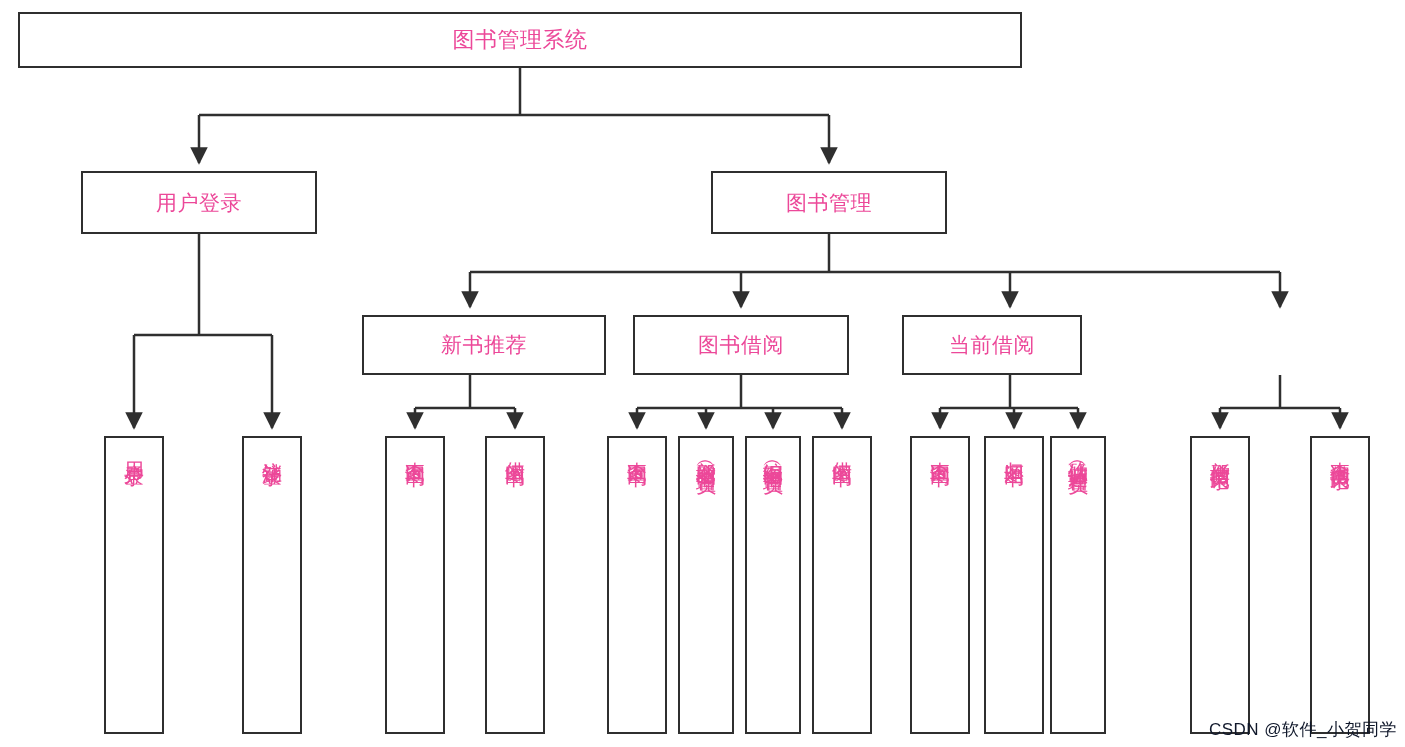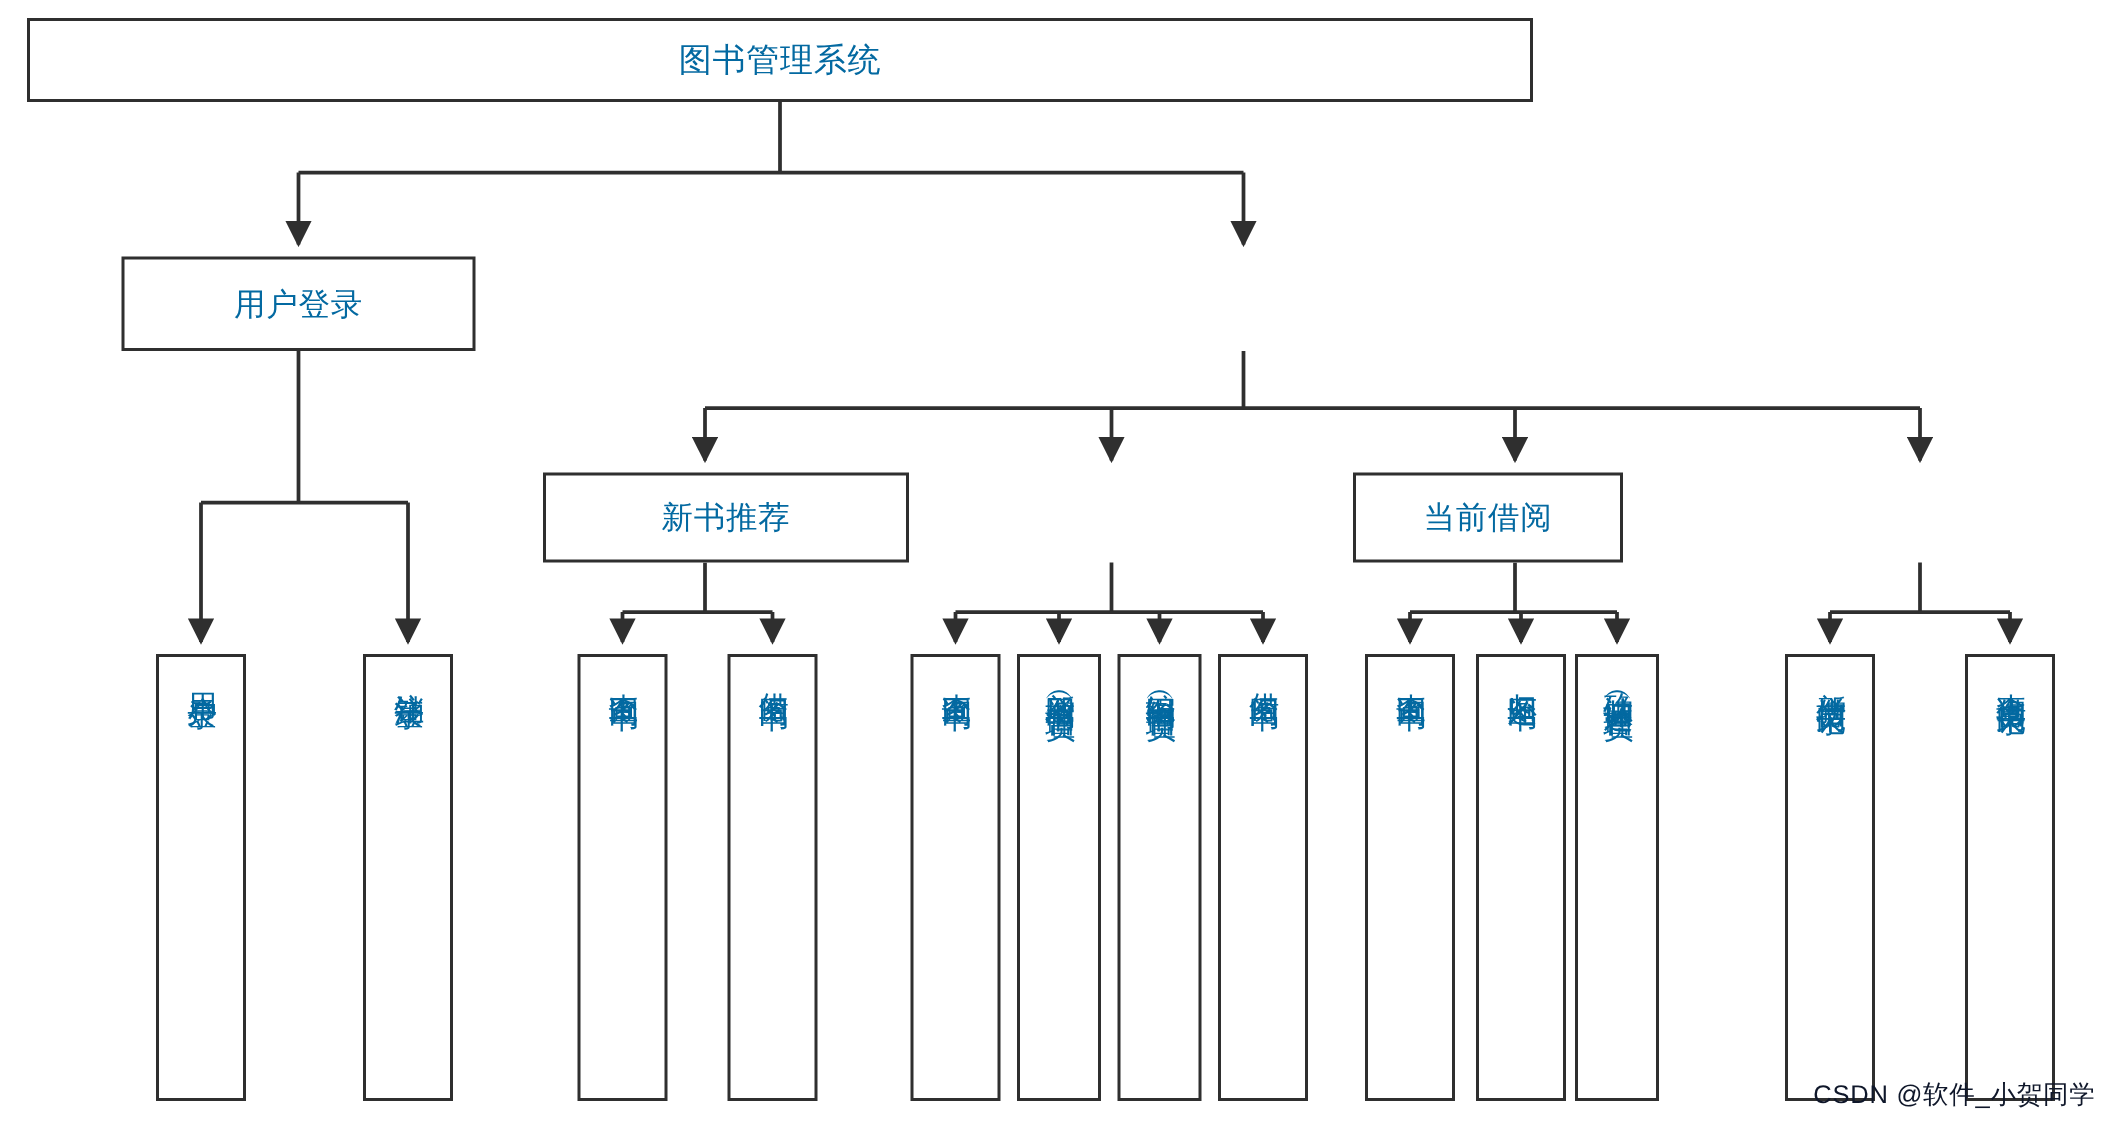--- a/index.html
+++ b/index.html
@@ -26,21 +26,21 @@
     pointer-events: none;
   }
   .node {
     position: absolute;
     box-sizing: border-box;
     border: 2.5px solid #2f2f2f;
     background: #ffffff;
     display: flex;
     align-items: center;
     justify-content: center;
-    color: #0369a1;
+    color: #ec4899;
     letter-spacing: 0.5px;
   }
   .node.h {
     font-size: 21px;
   }
   .node.root {
     font-size: 22px;
   }
   .node.v {
     font-size: 20px;
@@ -123,23 +123,29 @@
     </g>
   </svg>
 
   <div class="node root h" style="left: 18px; top: 12px; width: 1004px; height: 56px;">
     <span class="htext">图书管理系统</span>
   </div>
 
   <div class="node h" style="left: 81px; top: 171px; width: 236px; height: 63px;">
     <span class="htext">用户登录</span>
   </div>
+  <div class="node h" style="left: 711px; top: 171px; width: 236px; height: 63px;">
+    <span class="htext">图书管理</span>
+  </div>
 
   <div class="node h" style="left: 362px; top: 315px; width: 244px; height: 60px;">
     <span class="htext">新书推荐</span>
+  </div>
+  <div class="node h" style="left: 633px; top: 315px; width: 216px; height: 60px;">
+    <span class="htext">图书借阅</span>
   </div>
   <div class="node h" style="left: 902px; top: 315px; width: 180px; height: 60px; text-align: right;">
     <span class="htext">当前借阅</span>
   </div>
 
   <div class="node v" style="left: 104px; top: 436px; width: 60px; height: 298px;">
     <span class="vtext">用户登录</span>
   </div>
   <div class="node v" style="left: 242px; top: 436px; width: 60px; height: 298px;">
     <span class="vtext">注销登录</span>

